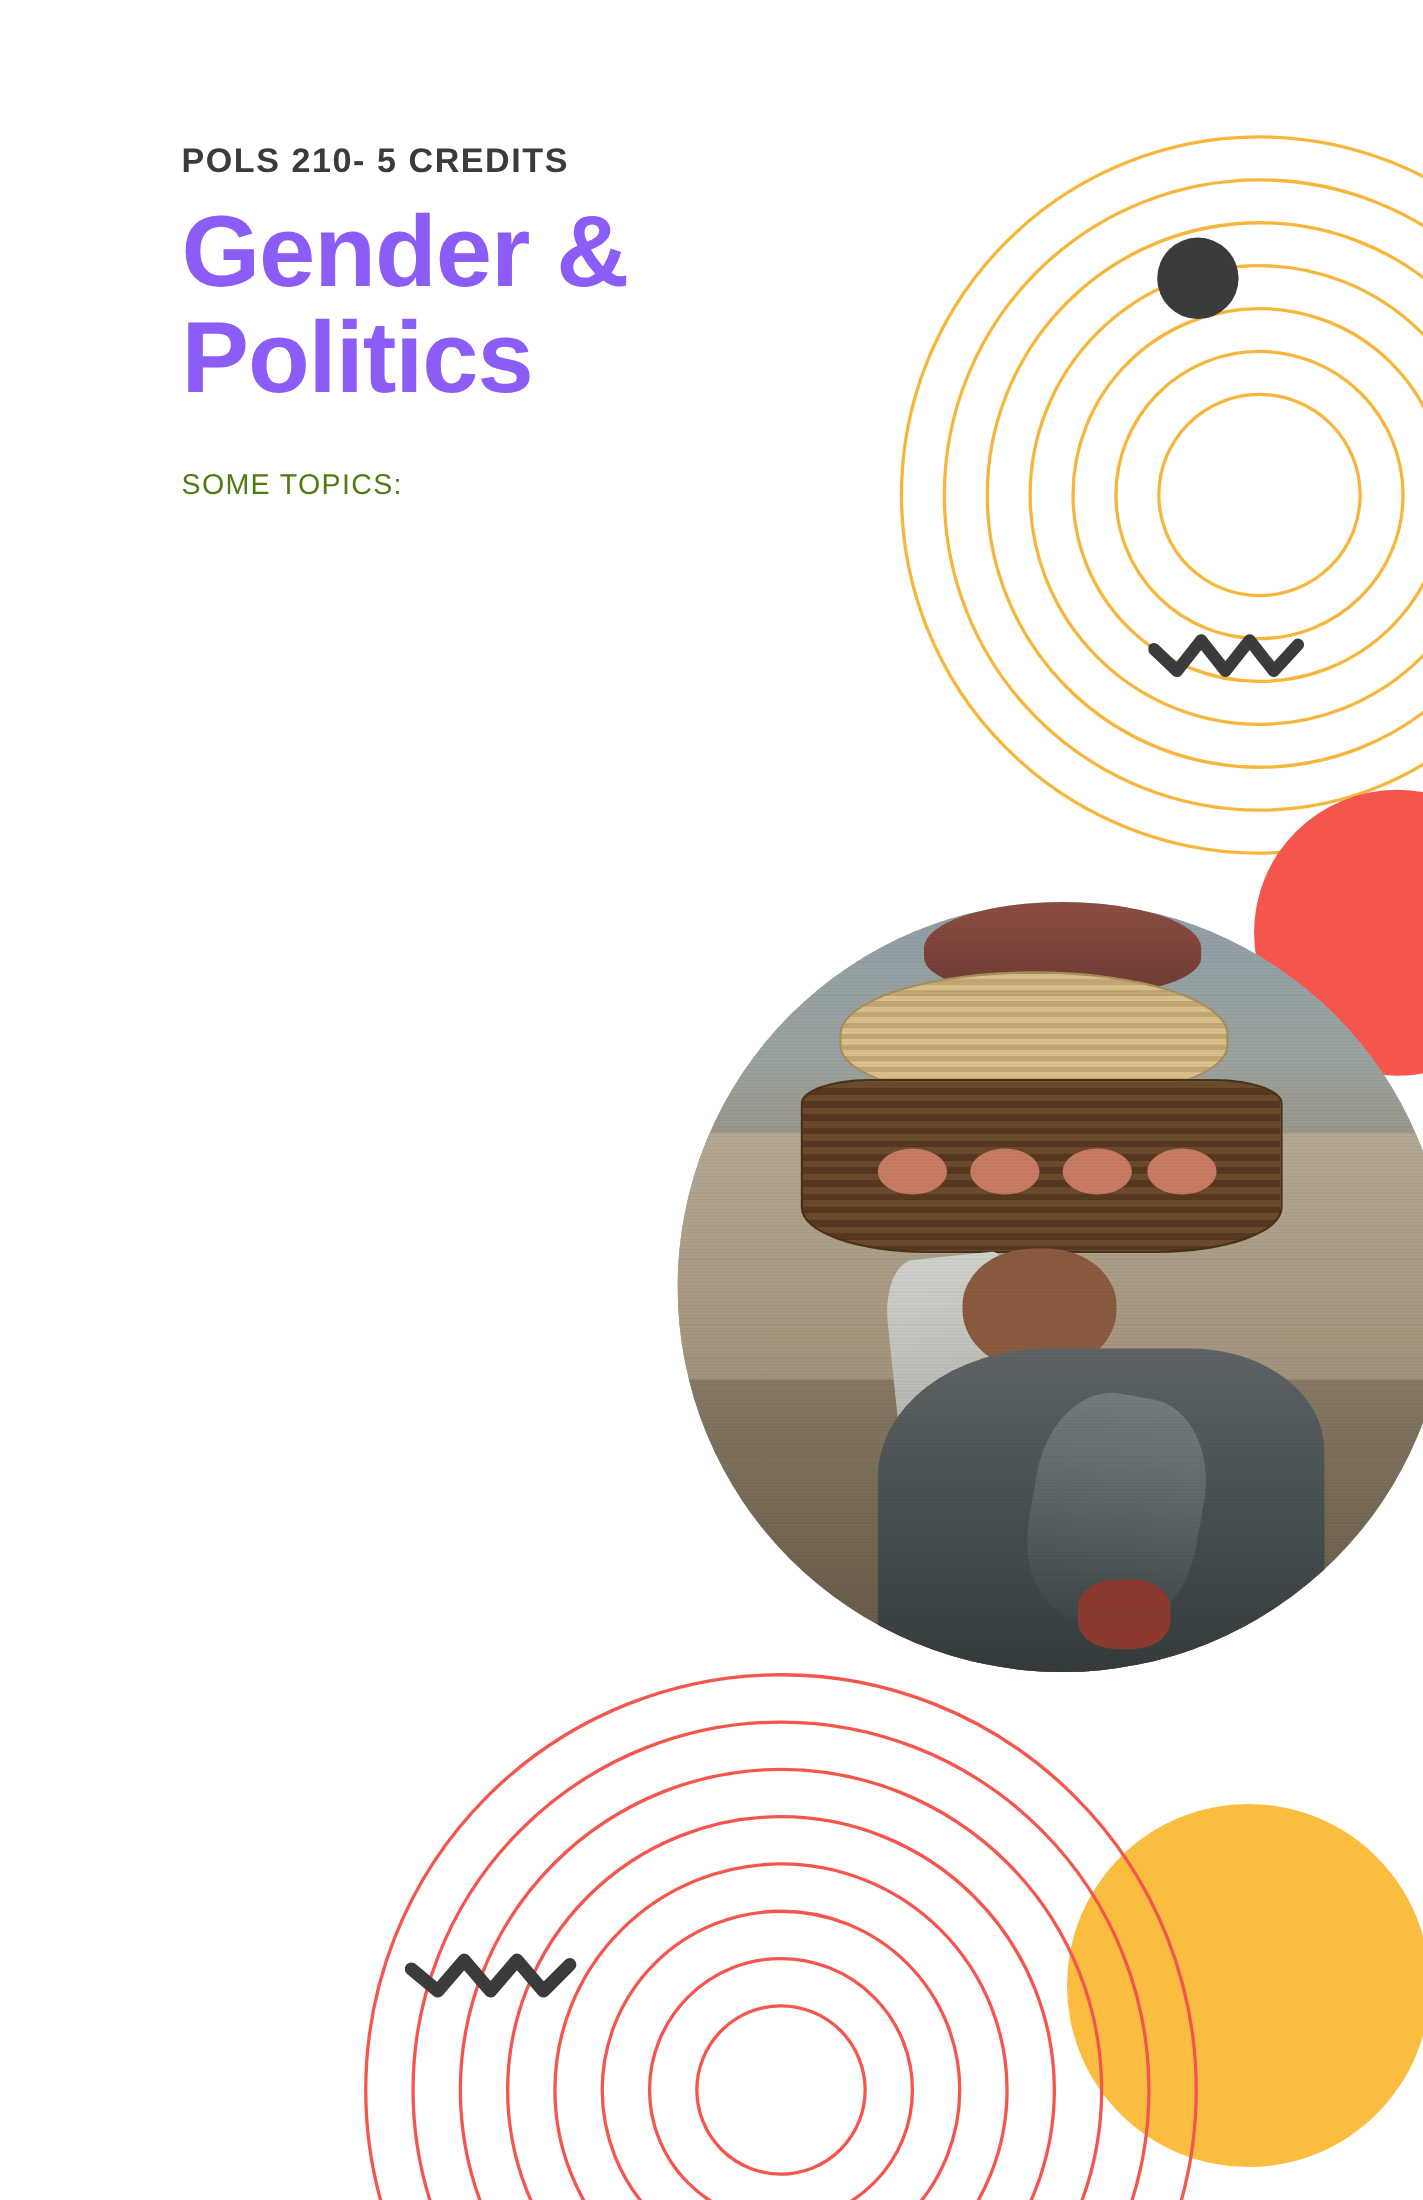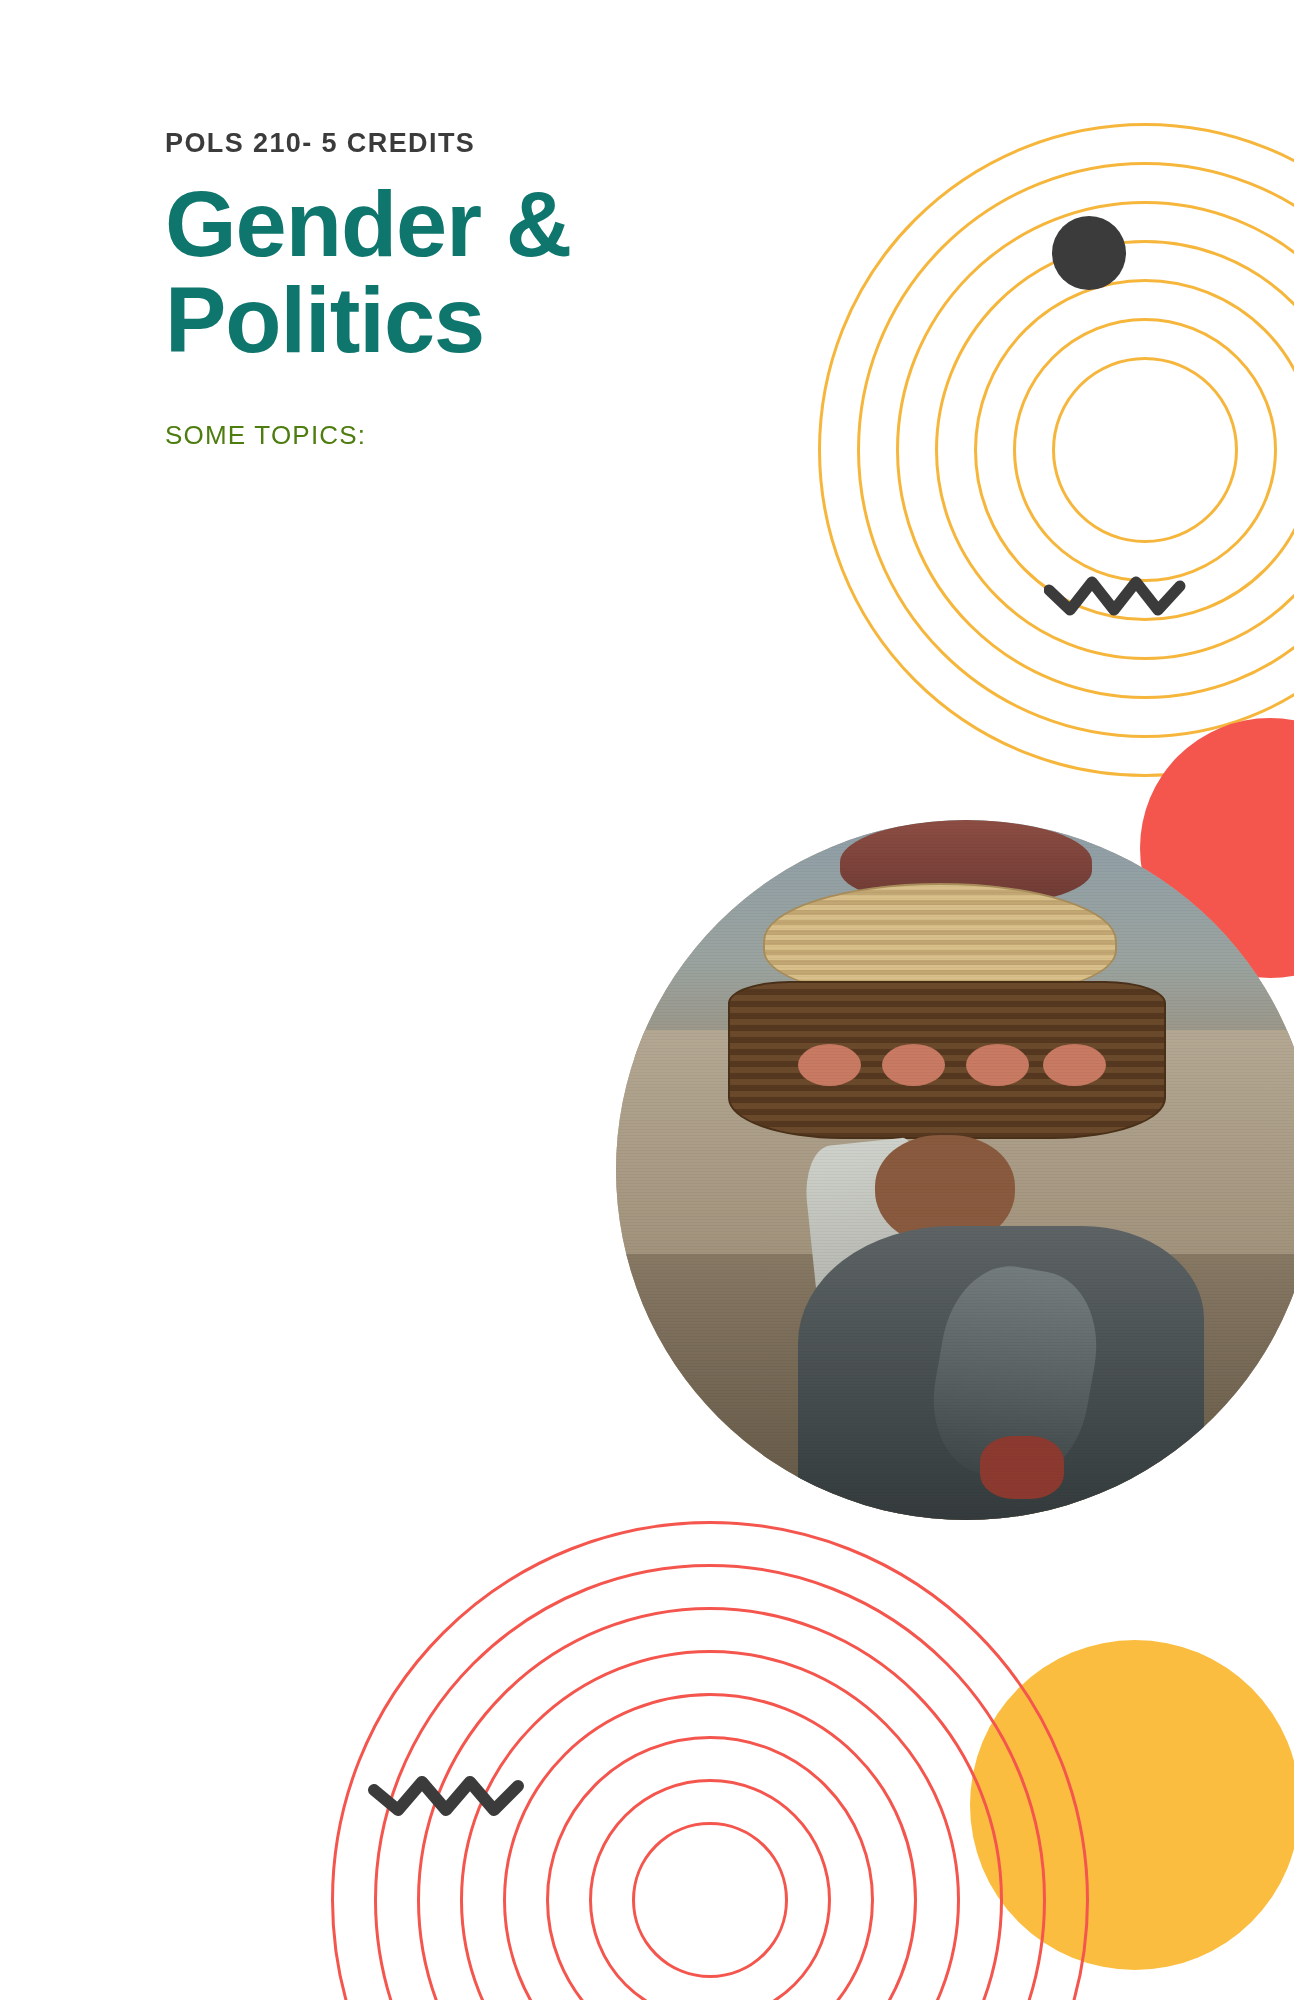--- a/index.html
+++ b/index.html
@@ -206,30 +206,30 @@
 
   
   .content {
     position: absolute;
     left: 165px;
     top: 128px;
     width: 530px;
     z-index: 5;
   }
   .eyebrow {
-    font-size: 27px;
+    font-size: 31px;
     font-weight: bold;
     letter-spacing: 1.4px;
     color: #3b3b3b;
     margin: 0 0 18px 0;
   }
   .title {
     font-size: 92px;
     font-weight: bold;
-    color: #0f766e;
+    color: #8b5cf6;
     line-height: 1.04;
     margin: 0;
     letter-spacing: -1px;
   }
   .desc {
     margin-top: 100px;
     font-size: 30px;
     line-height: 1.47;
     color: #2d2d2d;
     width: 420px;

